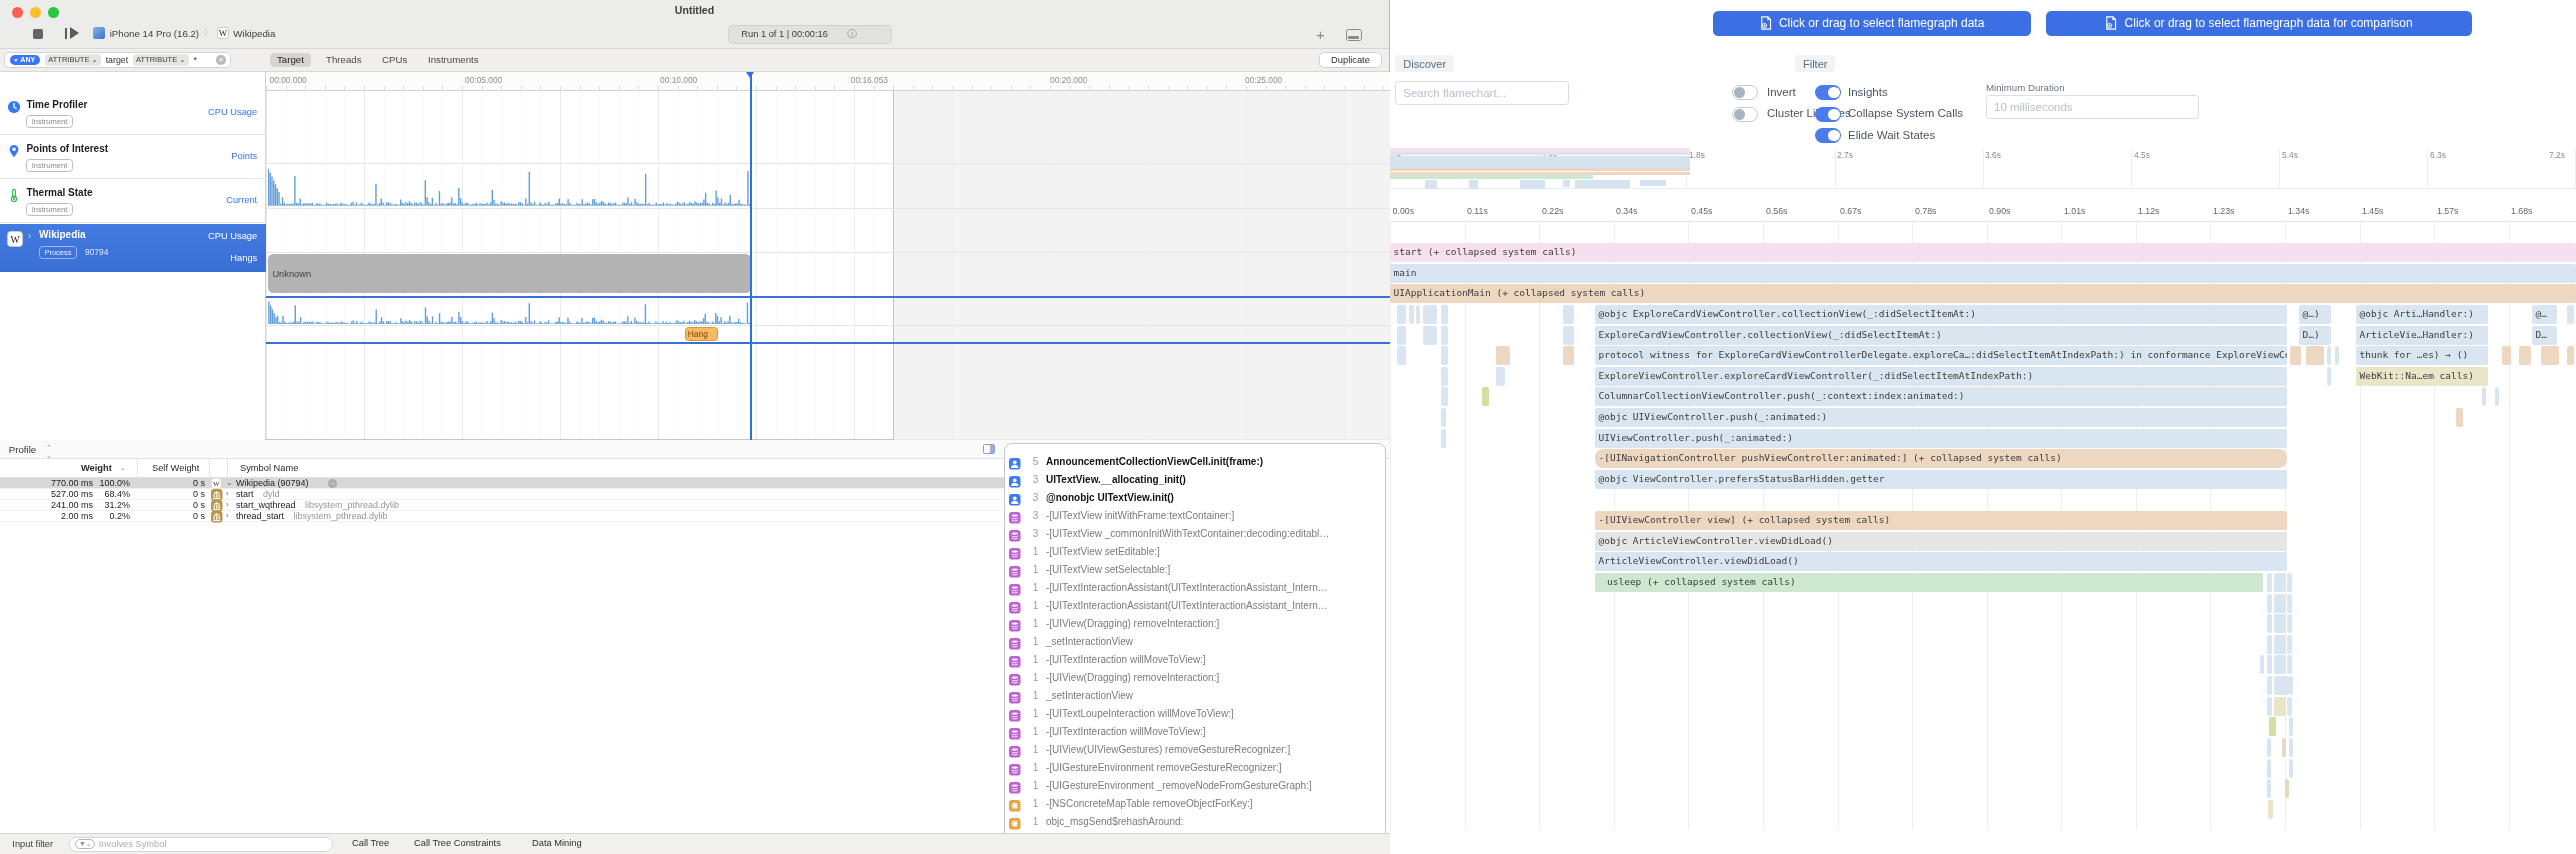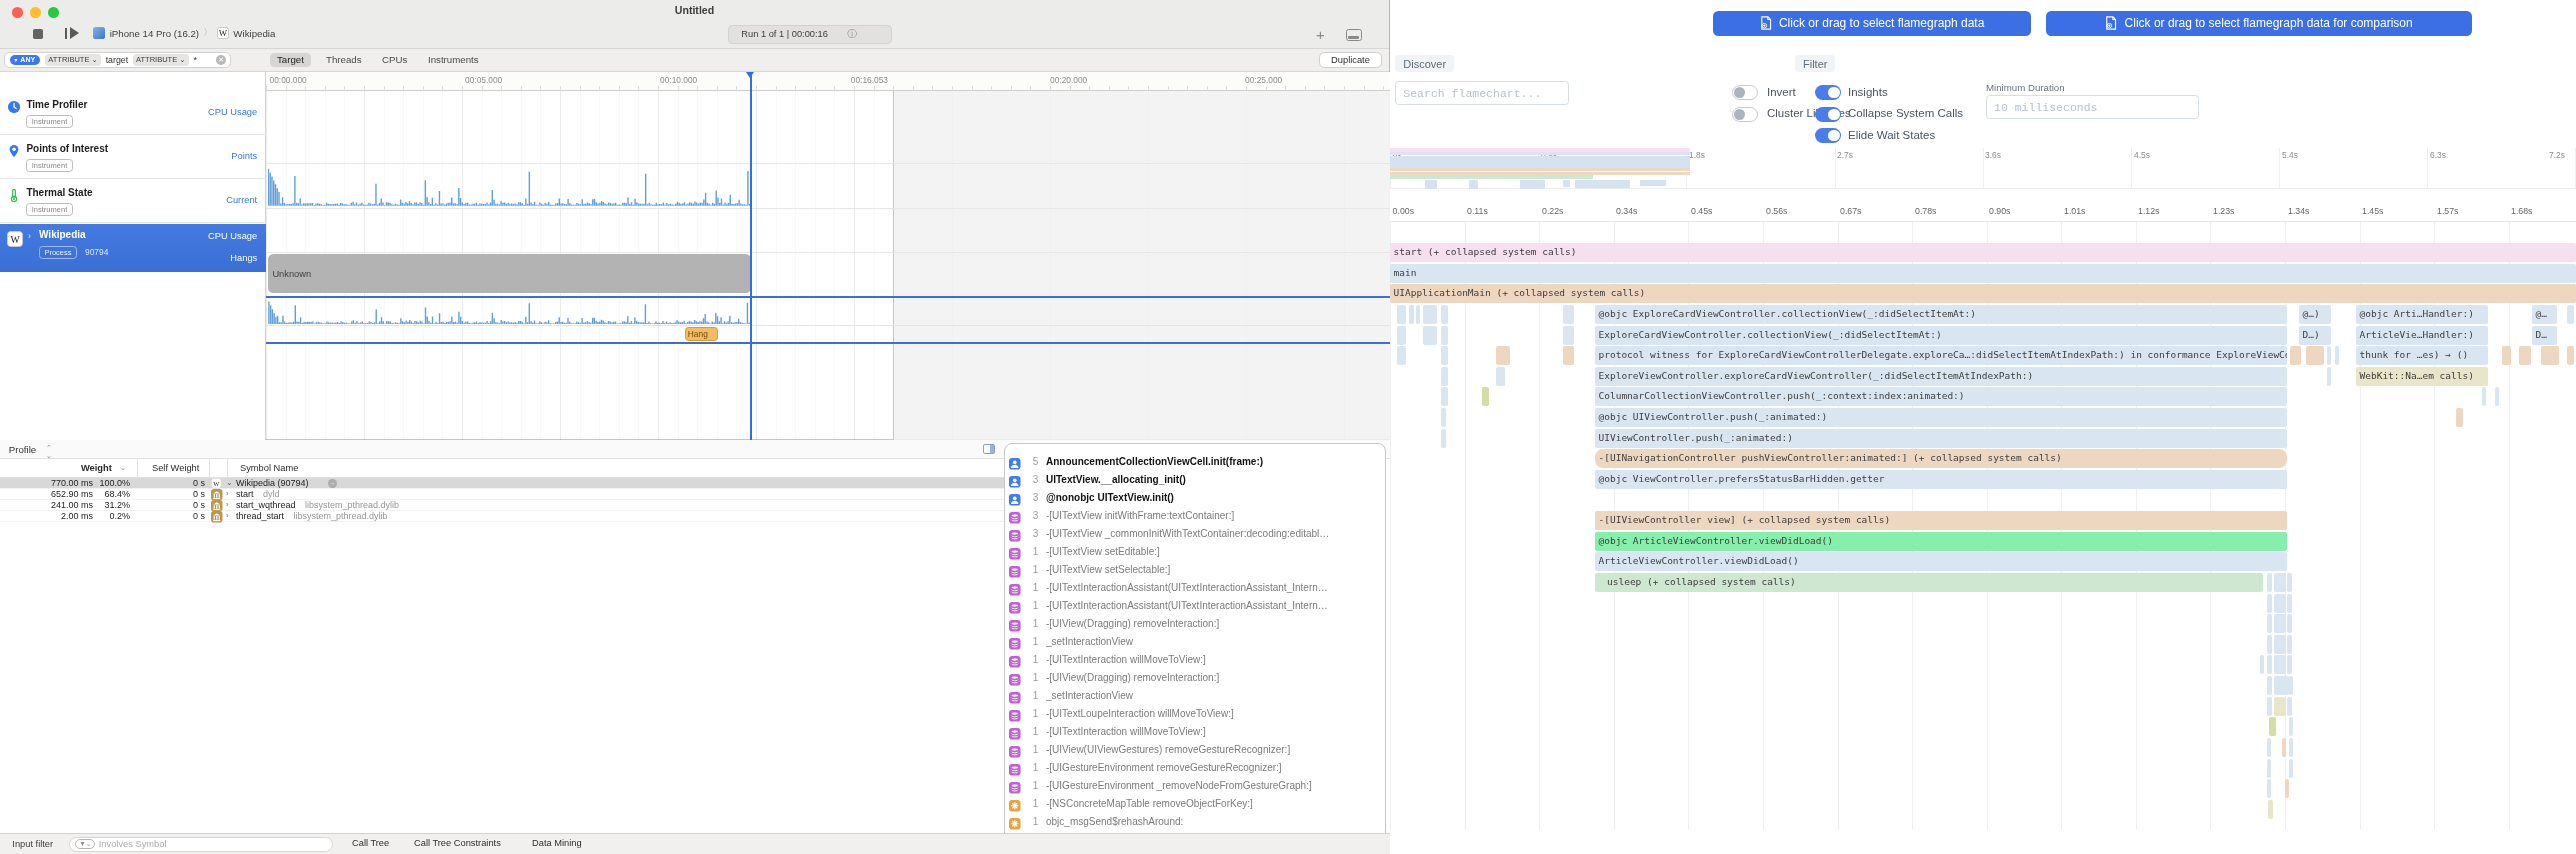--- a/index.html
+++ b/index.html
@@ -86,21 +86,21 @@
   .inputpill .ph{color:#ababab;font-size:9.3px;}
   .funnel{color:#8f8f8f;font-size:7px;border:0.9px solid #b5b5b5;border-radius:6.2px;padding:0 2.6px;}
   .bbtn{position:absolute;top:4.4px;font-size:9.3px;color:#2e2e2e;}
 
   
   .fg{position:absolute;left:1390px;top:0;width:1186px;height:855px;background:#fff;font-family:"Liberation Sans",sans-serif;}
   .bluebtn{position:absolute;top:10.6px;height:25px;background:#3b6fe3;border-radius:5.3px;color:#fff;font-size:12px;
            display:flex;align-items:center;justify-content:center;gap:7px;padding:0 12.3px;}
   .badge{position:absolute;background:#f1f3f5;border-radius:3.5px;color:#5f6b7a;font-size:11px;padding:2.6px 8px;}
   .finput{position:absolute;height:24px;border:0.9px solid #d8dee6;border-radius:3.5px;font-size:11.5px;color:#444;padding:0 7px;outline:none;
-          font-family:Liberation Mono, monospace;}
+          font-family:Liberation Sans, sans-serif;}
   .finput::placeholder{color:#b8c0cb;}
   .tgl{position:absolute;width:26.4px;height:15px;border-radius:8px;}
   .tgl .knob{position:absolute;top:1.8px;width:11.5px;height:11.5px;border-radius:50%;background:#fff;}
   .tgl.off{background:#fff;border:1.3px solid #c3cad4;}
   .tgl.off .knob{left:0.9px;top:0.8px;background:#aab3bf;}
   .tgl.on{background:#4b7bec;}
   .tgl.on .knob{right:1.8px;}
   .tlabel{position:absolute;font-size:11.5px;color:#4b5563;white-space:nowrap;}
   .mdlabel{position:absolute;font-size:9.7px;color:#6b7280;}
   .ovtick{position:absolute;font-size:8.4px;color:#8b8b8b;}
@@ -276,21 +276,21 @@
             <div class="rcell" style="left: 141px; width: 64px; top: 0px;">0 s</div>
             <div class="glyphicon" style="left: 211px;"><svg width="10.6" height="10.6" viewBox="0 0 18 18" style="font-size:10.3px">
                 <rect x="0.5" y="0.5" width="17" height="17" rx="4" fill="#fff" stroke="#ccc"></rect>
                 <text x="9" y="13" text-anchor="middle" font-family="Liberation Serif,serif" font-size="11" fill="#222">W</text>
               </svg></div>
             <div style="position: absolute; left: 226px; top: 0px; color: rgb(102, 102, 102); font-size: 8px;">⌄</div>
             <div style="position: absolute; left: 236px; top: 0px; white-space: nowrap;"><span>Wikipedia (90794)</span></div>
             <div style="position: absolute; left: 328px; top: 0.9px; width: 8.8px; height: 8.8px; border-radius: 50%; background: rgb(173, 173, 173); color: rgb(255, 255, 255); font-size: 6.2px; text-align: center; line-height: 8.8px;">→</div>
           </div>
           <div class="prow" style="top: 49px;">
-            <div class="rcell" style="left: 0px; width: 93px; top: 0px;">652.90 ms</div>
+            <div class="rcell" style="left: 0px; width: 93px; top: 0px;">527.00 ms</div>
             <div class="rcell" style="left: 95px; width: 35px; top: 0px;">68.4%</div>
             <div class="rcell" style="left: 141px; width: 64px; top: 0px;">0 s</div>
             <div class="glyphicon" style="left: 211px;"><svg width="11.5" height="11.5" viewBox="0 0 13 13">
                 <rect width="13" height="13" rx="3.5" fill="#bd964d"></rect>
                 <path d="M2.5 5.2 6.5 2.6 10.5 5.2z" fill="#fff"></path>
                 <rect x="3" y="5.8" width="1.4" height="4" fill="#fff"></rect>
                 <rect x="5.8" y="5.8" width="1.4" height="4" fill="#fff"></rect>
                 <rect x="8.6" y="5.8" width="1.4" height="4" fill="#fff"></rect>
                 <rect x="2.5" y="10.2" width="8" height="1.2" fill="#fff"></rect>
               </svg></div>
@@ -709,21 +709,21 @@
         <div class="frame" style="left: 205px; top: 124px; width: 692px; background: rgb(217, 230, 242);">protocol witness for ExploreCardViewControllerDelegate.exploreCa…:didSelectItemAtIndexPath:) in conformance ExploreViewController</div>
         <div class="frame" style="left: 966px; top: 124px; width: 132px; background: rgb(217, 230, 242);">thunk for …es) → ()</div>
         <div class="frame" style="left: 205px; top: 145px; width: 692px; background: rgb(217, 230, 242);">ExploreViewController.exploreCardViewController(_:didSelectItemAtIndexPath:)</div>
         <div class="frame" style="left: 966px; top: 145px; width: 132px; background: rgb(233, 229, 200);">WebKit::Na…em calls)</div>
         <div class="frame" style="left: 205px; top: 165px; width: 692px; background: rgb(217, 230, 242);">ColumnarCollectionViewController.push(_:context:index:animated:)</div>
         <div class="frame" style="left: 205px; top: 186px; width: 692px; background: rgb(217, 230, 242);">@objc UIViewController.push(_:animated:)</div>
         <div class="frame" style="left: 205px; top: 207px; width: 692px; background: rgb(217, 230, 242);">UIViewController.push(_:animated:)</div>
         <div class="frame" style="left: 205px; top: 227px; width: 692px; background: rgb(238, 215, 192); border-radius: 8px;">-[UINavigationController pushViewController:animated:] (+ collapsed system calls)</div>
         <div class="frame" style="left: 205px; top: 248px; width: 692px; background: rgb(217, 230, 242);">@objc ViewController.prefersStatusBarHidden.getter</div>
         <div class="frame" style="left: 205px; top: 289px; width: 692px; background: rgb(238, 215, 192);">-[UIViewController view] (+ collapsed system calls)</div>
-        <div class="frame" style="left: 205px; top: 310px; width: 692px; background: #86efac;">@objc ArticleViewController.viewDidLoad()</div>
+        <div class="frame" style="left: 205px; top: 310px; width: 692px; background: #e5e5e5;">@objc ArticleViewController.viewDidLoad()</div>
         <div class="frame" style="left: 205px; top: 330px; width: 692px; background: rgb(217, 230, 242);">ArticleViewController.viewDidLoad()</div>
         <div class="frame" style="left: 205px; top: 351px; width: 668px; background: rgb(205, 231, 208); padding-left: 12px;">usleep (+ collapsed system calls)</div>
         <div class="frame" style="left: 7px; top: 83px; width: 8.8px; background: rgb(217, 230, 242);"></div>
         <div class="frame" style="left: 19.4px; top: 83px; width: 4.4px; background: rgb(217, 230, 242);"></div>
         <div class="frame" style="left: 26.4px; top: 83px; width: 3.5px; background: rgb(217, 230, 242);"></div>
         <div class="frame" style="left: 33px; top: 83px; width: 14px; background: rgb(217, 230, 242);"></div>
         <div class="frame" style="left: 51px; top: 83px; width: 7px; background: rgb(217, 230, 242);"></div>
         <div class="frame" style="left: 173px; top: 83px; width: 10.6px; background: rgb(217, 230, 242);"></div>
         <div class="frame" style="left: 1177px; top: 83px; width: 7px; background: rgb(217, 230, 242);"></div>
         <div class="frame" style="left: 7px; top: 104px; width: 8.8px; background: rgb(217, 230, 242);"></div>

